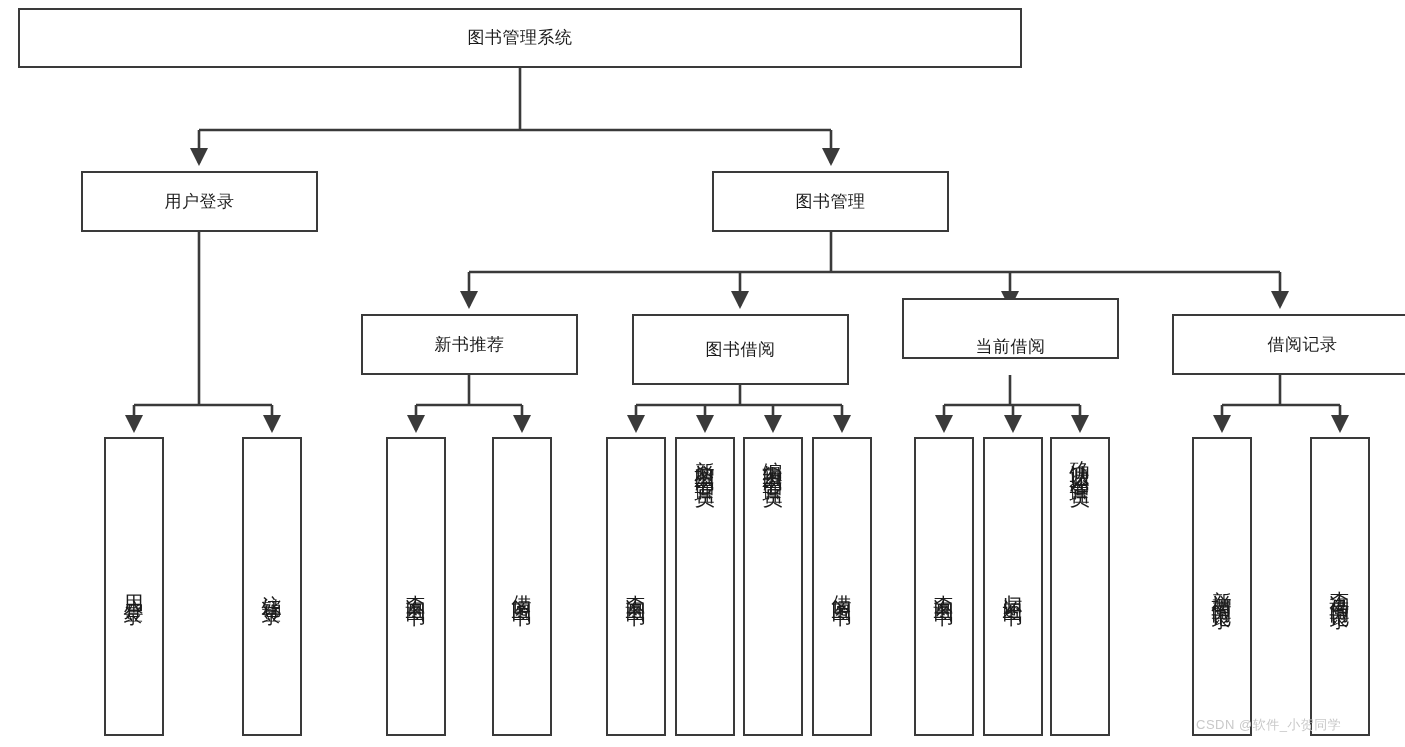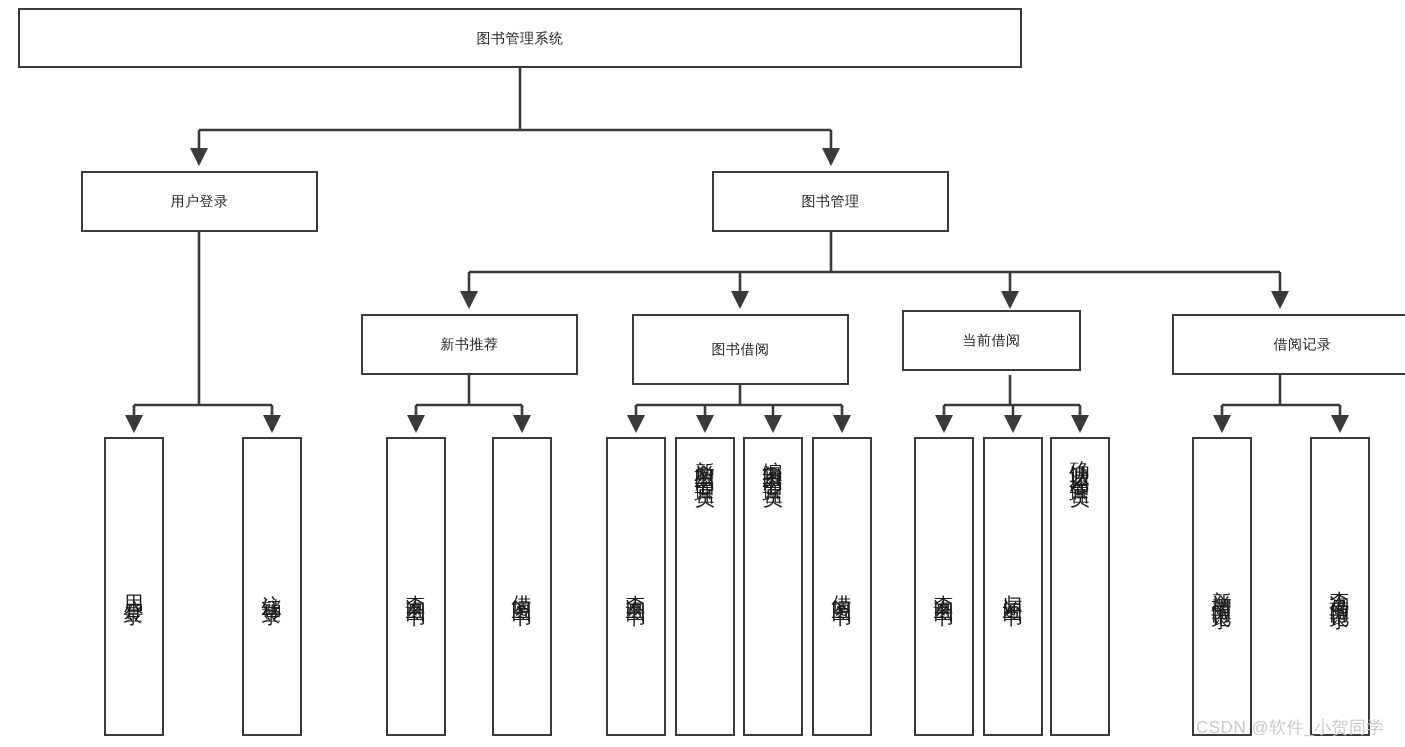--- a/index.html
+++ b/index.html
@@ -30,21 +30,21 @@
     position: absolute;
     box-sizing: border-box;
     border: 2px solid #3a3a3a;
     background: #ffffff;
     display: flex;
     align-items: center;
     justify-content: center;
     color: #1b1b1b;
   }
   .node-label {
-    font-size: 14px;
+    font-size: 17px;
     line-height: 1.15;
     letter-spacing: 0.5px;
     white-space: nowrap;
   }
   .node.leaf {
     align-items: flex-start;
     justify-content: center;
     padding-top: 6px;
   }
   .node.leaf .node-label {
@@ -54,21 +54,21 @@
     letter-spacing: 4px;
     line-height: 1;
     white-space: nowrap;
   }
   .node.leaf.center-text {
     align-items: center;
     padding-top: 0;
   }
   .watermark {
     position: absolute;
-    font-size: 17px;
+    font-size: 13px;
     color: #c9c9c9;
     white-space: nowrap;
     letter-spacing: 0.5px;
   }
 </style>
 </head>
 <body>
 
 <div id="diagram-root">
 
@@ -136,21 +136,21 @@
   </div>
 
   <div class="node" style="left:361px; top:314px; width:217px; height:61px;">
     <span class="node-label">新书推荐</span>
   </div>
 
   <div class="node" style="left:632px; top:314px; width:217px; height:71px;">
     <span class="node-label">图书借阅</span>
   </div>
 
-  <div class="node" style="left:902px; top:310px; width:179px; height:61px;">
+  <div class="node" style="left:902px; top:298px; width:217px; height:61px;align-items:flex-end;">
     <span class="node-label">当前借阅</span>
   </div>
 
   <div class="node" style="left:1172px; top:314px; width:261px; height:61px;">
     <span class="node-label">借阅记录</span>
   </div>
 
   <div class="node leaf center-text" style="left:104px; top:437px; width:60px; height:299px;">
     <span class="node-label">用户登录</span>
   </div>

